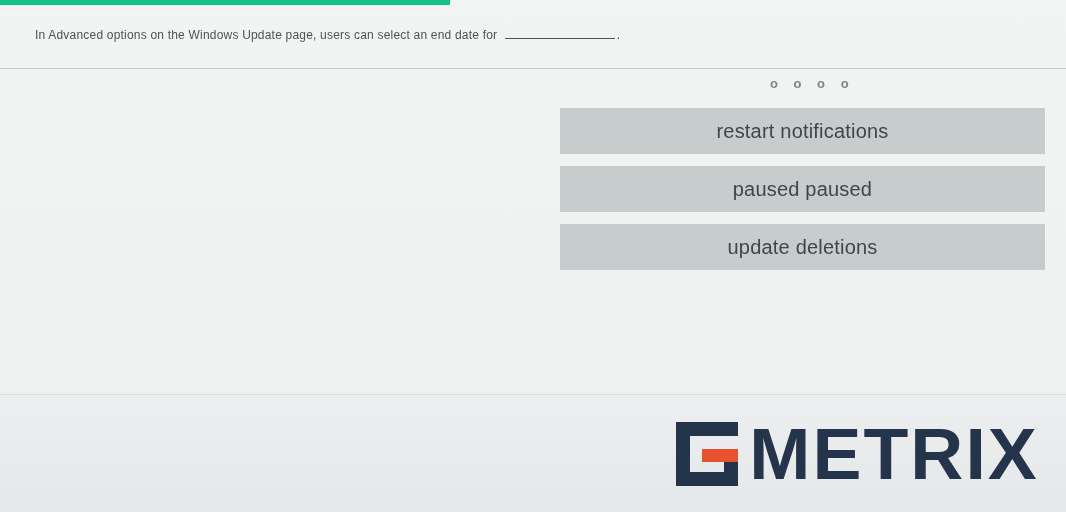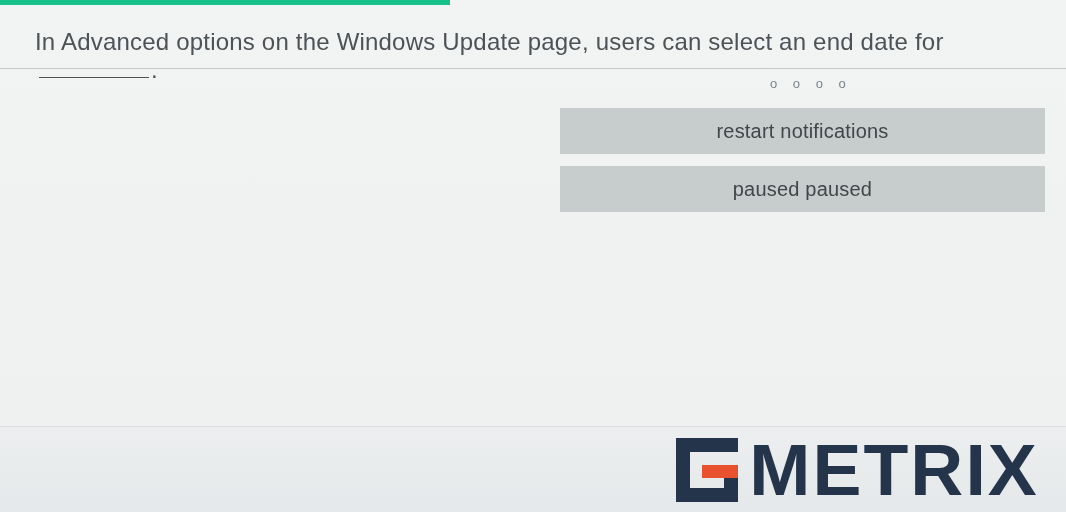--- a/index.html
+++ b/index.html
@@ -13,21 +13,21 @@
       position: absolute;
       top: 0; left: 0;
       width: 450px; height: 5px;
       background: #17c28a;
     }
     .question-area {
       position: absolute;
       top: 28px; left: 35px;
       right: 35px;
       color: #4d5256;
-      font-size: 24px;
+      font-size: 12px;
       letter-spacing: 0.2px;
     }
     .blank {
       display: inline-block;
       border-bottom: 1px solid #4d5256;
       width: 110px;
       height: 0.9em;
       vertical-align: baseline;
       margin: 0 2px 0 4px;
     }
@@ -39,20 +39,21 @@
       opacity: 0.55;
     }
     .handle {
       position: absolute;
       top: 76px;
       left: 770px;
       color: #7b8488;
       font-size: 13px;
       letter-spacing: 6px;
       user-select: none;
+      font-weight: bold;
     }
     .handle span { display:inline-block; }
     .answers {
       position: absolute;
       top: 108px;
       left: 560px;
       width: 485px;
       display: flex;
       flex-direction: column;
       gap: 12px;
@@ -64,21 +65,21 @@
       height: 46px;
       display: flex;
       align-items: center;
       justify-content: center;
       cursor: pointer;
       letter-spacing: 0.2px;
     }
     .footer {
       position: absolute;
       left: 0; right: 0; bottom: 0;
-      height: 86px;
+      height: 118px;
       background: linear-gradient(180deg, #eceeef 0%, #e5e8ea 100%);
       border-top: 1px solid rgba(0,0,0,0.04);
       display: flex;
       justify-content: flex-end;
       padding-right: 30px;
     }
     .logo {
       display: flex;
       align-items: center;
       user-select: none;
@@ -113,20 +114,23 @@
   <span>o o o o</span>
 </div>
 
 <div class="answers">
   <div class="answer">
     <span>restart notifications</span>
   </div>
   <div class="answer">
     <span>paused paused</span>
   </div>
+  <div class="answer">
+    <span>update deletions</span>
+  </div>
 </div>
 
 <div class="footer">
   <div class="logo">
     <svg class="logo-g" viewBox="0 0 78 64">
 
       <path d="M8 0 H70 V14 H22 V50 H56 V40 H34 V27 H70 V64 H8 Z" fill="#24344a"></path>
       <rect x="34" y="27" width="36" height="13" fill="#e8522e"></rect>
       <rect x="56" y="40" width="14" height="24" fill="#24344a"></rect>
     </svg>

